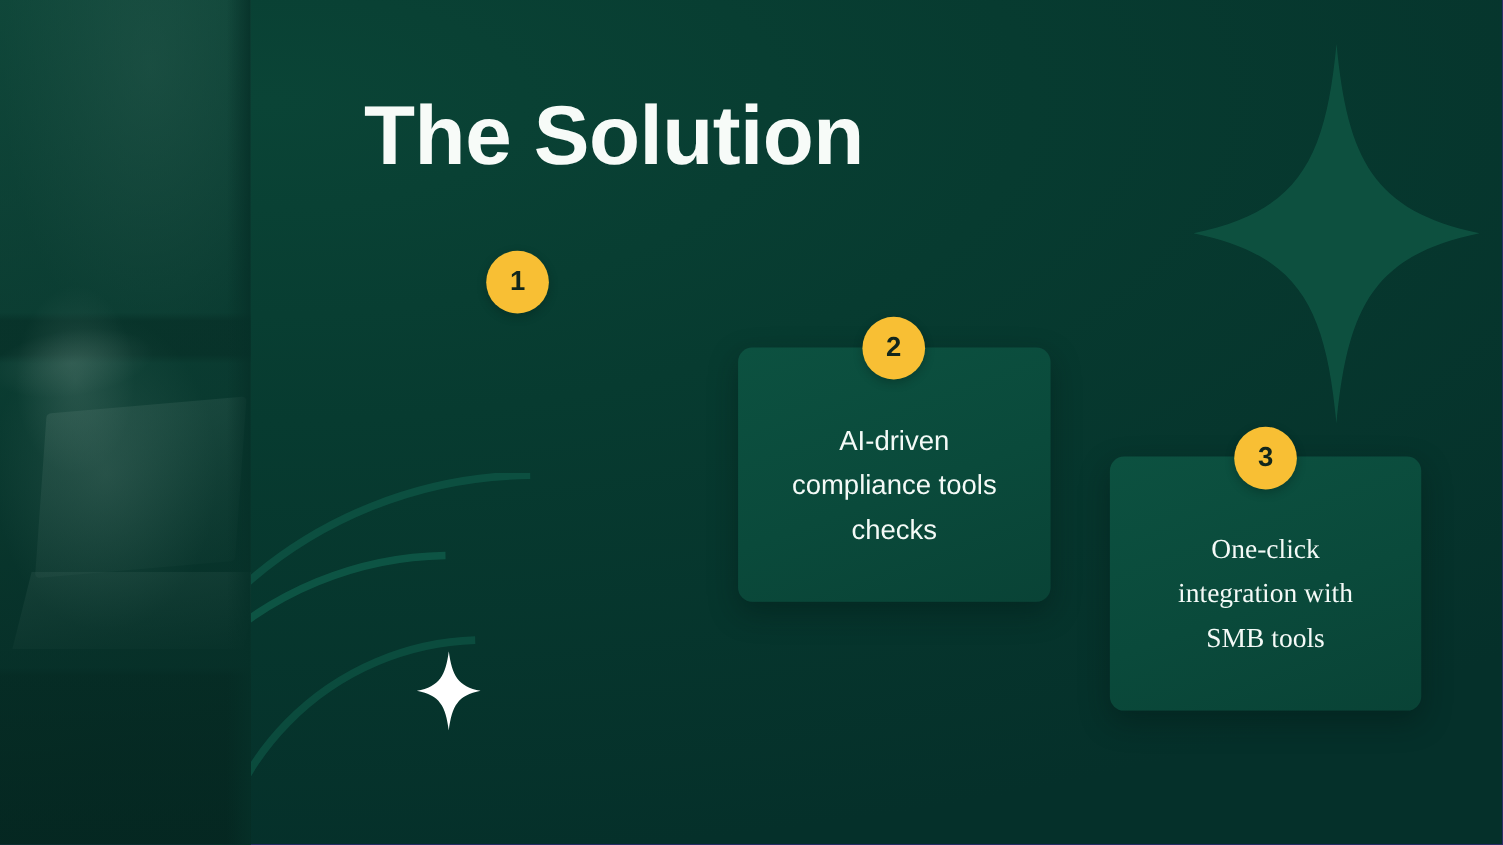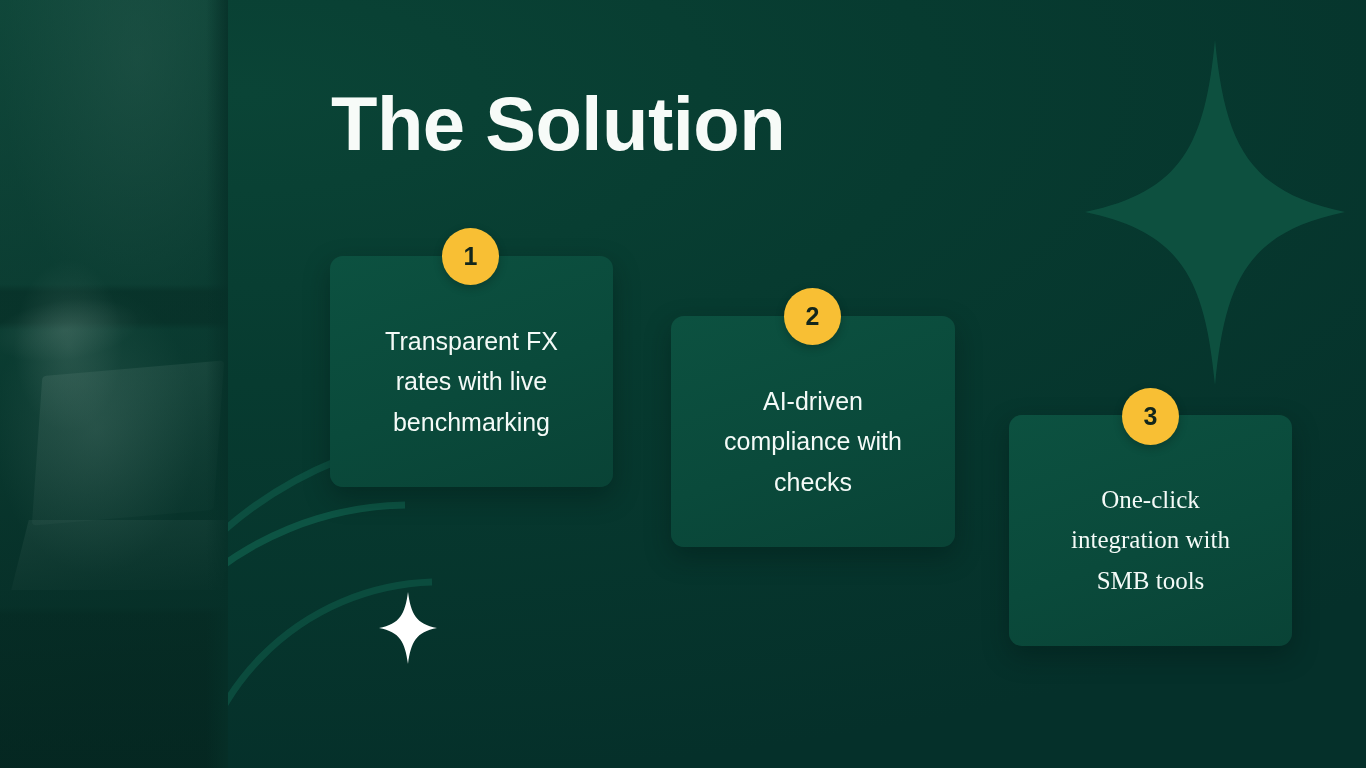--- a/index.html
+++ b/index.html
@@ -220,30 +220,25 @@
     <div class="photo-art"></div>
     <div class="photo-laptop"></div>
     <div class="photo-keyboard"></div>
     <div class="photo-arm"></div>
     <div class="photo-tint"></div>
     <div class="photo-edge-fade"></div>
   </div>
 
   <div class="title">The Solution</div>
 
-  <div class="card card-1">
-    <div class="card-text">Transparent FX
-rates with live
-benchmarking</div>
-  </div>
   <div class="badge badge-1">1</div>
 
   <div class="card card-2">
     <div class="card-text">AI-driven
-compliance with
+compliance tools
 checks</div>
   </div>
   <div class="badge badge-2">2</div>
 
   <div class="card card-3">
     <div class="card-text">One-click
 integration with
 SMB  tools</div>
   </div>
   <div class="badge badge-3">3</div>

